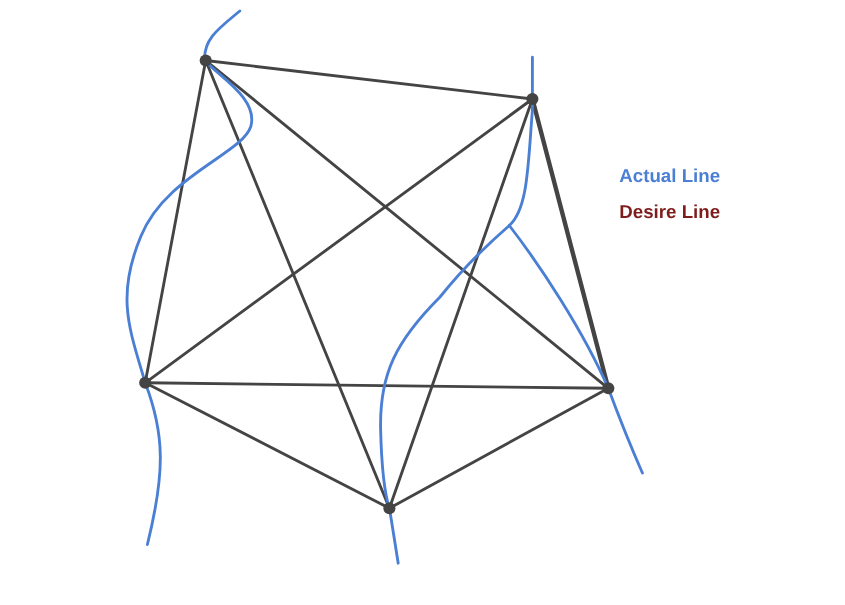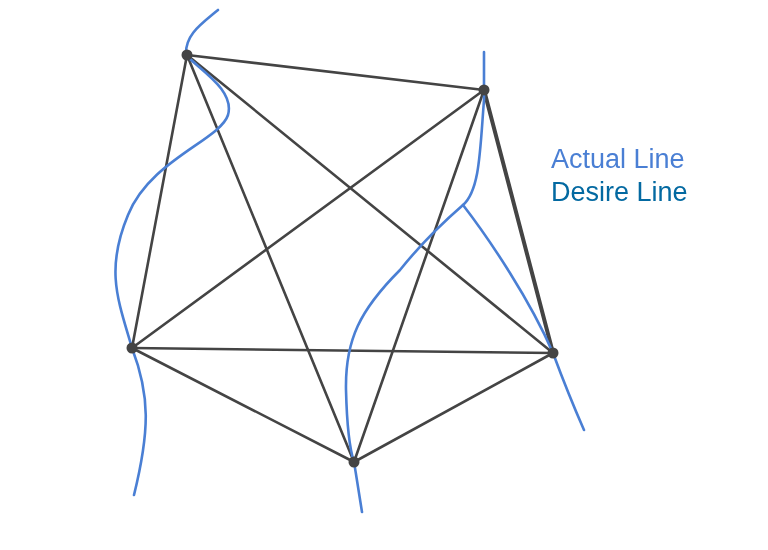--- a/index.html
+++ b/index.html
@@ -1,20 +1,20 @@
 <!DOCTYPE html>
 <html><head>
   <meta charset="utf-8">
   <style>
     html, body { margin: 0; padding: 0; background: #ffffff; }
     body { width: 768px; height: 550px; position: relative; overflow: hidden; }
     #canvas { position: absolute; left: 0; top: 0; }
-    .legend { position: absolute; left: 551px; top: 143px; font-family: "Liberation Sans", sans-serif; font-weight: normal; font-size: 27px; line-height: 33px; }
+    .legend { position: absolute; left: 563px; top: 143px; font-family: "Liberation Sans", sans-serif; font-weight: bold; font-size: 17px; line-height: 33px; }
     .legend-actual { color: #4a7fd4; }
-    .legend-desire { color: #0369a1; }
+    .legend-desire { color: #7f1d1d; }
   </style>
 </head>
 <body>
 
 <svg id="canvas" width="768" height="550" viewBox="0 0 768 550">
   <g id="desire-group">
       <line x1="187" y1="55" x2="484" y2="90" stroke="#444444" stroke-width="2.6" stroke-linecap="round"></line>
       <line x1="187" y1="55" x2="132" y2="348" stroke="#444444" stroke-width="2.6" stroke-linecap="round"></line>
       <line x1="187" y1="55" x2="553" y2="353" stroke="#444444" stroke-width="2.6" stroke-linecap="round"></line>
       <line x1="187" y1="55" x2="354" y2="462" stroke="#444444" stroke-width="2.6" stroke-linecap="round"></line>

